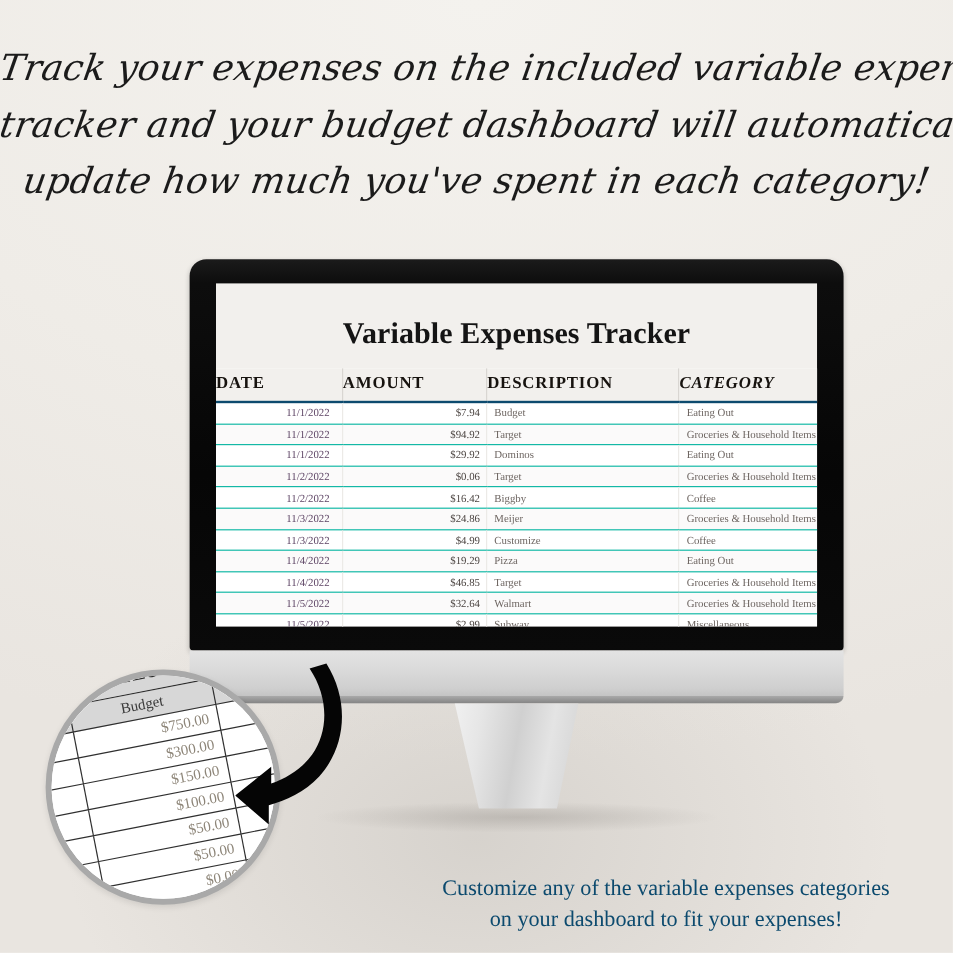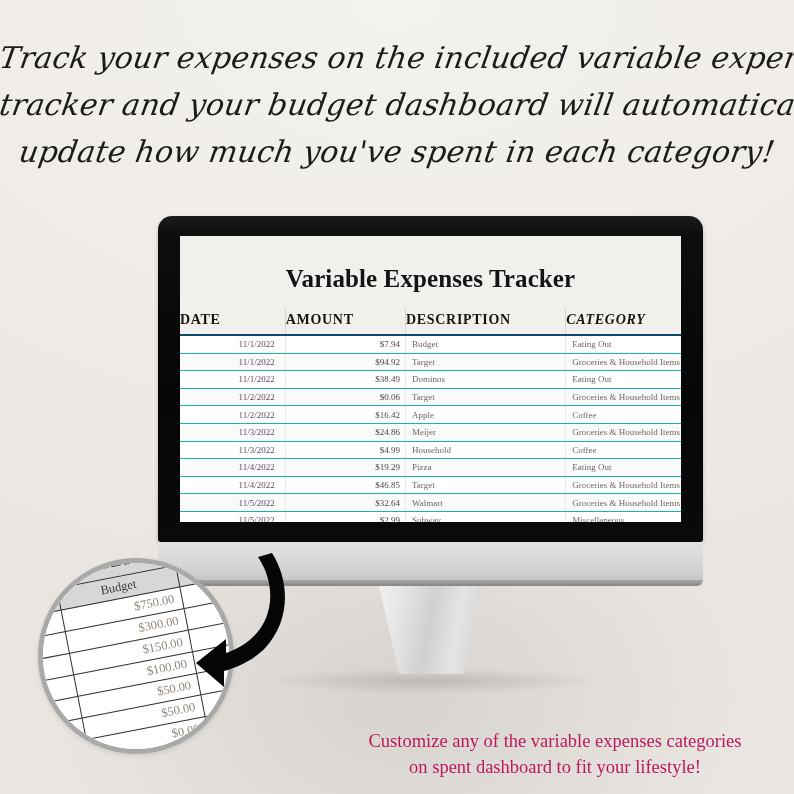--- a/index.html
+++ b/index.html
@@ -235,21 +235,21 @@
     z-index: 8;
   }
 
   
   .caption {
     position: absolute;
     left: 330px;
     top: 728px;
     width: 450px;
     text-align: center;
-    color: #be185d;
+    color: #0c4a6e;
     font-family: "Liberation Serif", serif;
     font-size: 18.5px;
     line-height: 26px;
     z-index: 6;
   }
   .caption span { display: block; }
 </style>
 </head>
 <body>
 
@@ -289,46 +289,46 @@
                 <td class="cell-cat">Eating Out</td>
               </tr>
               <tr>
                 <td class="cell-date">11/1/2022</td>
                 <td class="cell-amount">$94.92</td>
                 <td class="cell-desc">Target</td>
                 <td class="cell-cat">Groceries &amp; Household Items</td>
               </tr>
               <tr>
                 <td class="cell-date">11/1/2022</td>
-                <td class="cell-amount">$38.49</td>
+                <td class="cell-amount">$29.92</td>
                 <td class="cell-desc">Dominos</td>
                 <td class="cell-cat">Eating Out</td>
               </tr>
               <tr>
                 <td class="cell-date">11/2/2022</td>
                 <td class="cell-amount">$0.06</td>
                 <td class="cell-desc">Target</td>
                 <td class="cell-cat">Groceries &amp; Household Items</td>
               </tr>
               <tr>
                 <td class="cell-date">11/2/2022</td>
                 <td class="cell-amount">$16.42</td>
-                <td class="cell-desc">Apple</td>
+                <td class="cell-desc">Biggby</td>
                 <td class="cell-cat">Coffee</td>
               </tr>
               <tr>
                 <td class="cell-date">11/3/2022</td>
                 <td class="cell-amount">$24.86</td>
                 <td class="cell-desc">Meijer</td>
                 <td class="cell-cat">Groceries &amp; Household Items</td>
               </tr>
               <tr>
                 <td class="cell-date">11/3/2022</td>
                 <td class="cell-amount">$4.99</td>
-                <td class="cell-desc">Household</td>
+                <td class="cell-desc">Customize</td>
                 <td class="cell-cat">Coffee</td>
               </tr>
               <tr>
                 <td class="cell-date">11/4/2022</td>
                 <td class="cell-amount">$19.29</td>
                 <td class="cell-desc">Pizza</td>
                 <td class="cell-cat">Eating Out</td>
               </tr>
               <tr>
                 <td class="cell-date">11/4/2022</td>
@@ -422,14 +422,14 @@
            L 28 144
            L 0 120
            L 30 96
            L 30 110
            C 44 105, 56 97, 64 86
            C 78 66, 78 38, 62 14 Z" fill="#050505"></path>
 </svg>
 
 <div class="caption">
   <span>Customize any of the variable expenses categories</span>
-  <span>on spent dashboard to fit your lifestyle!</span>
+  <span>on your dashboard to fit your expenses!</span>
 </div>
 
 </body></html>

